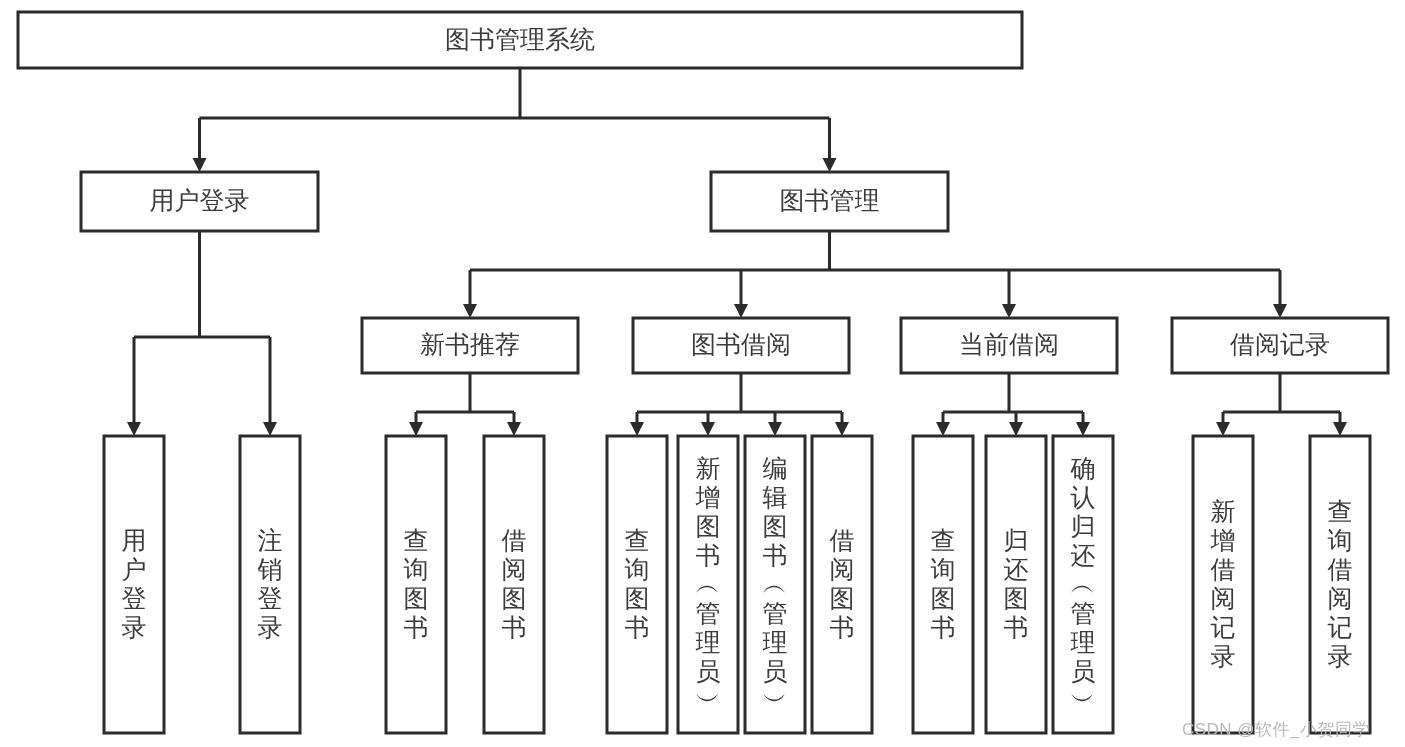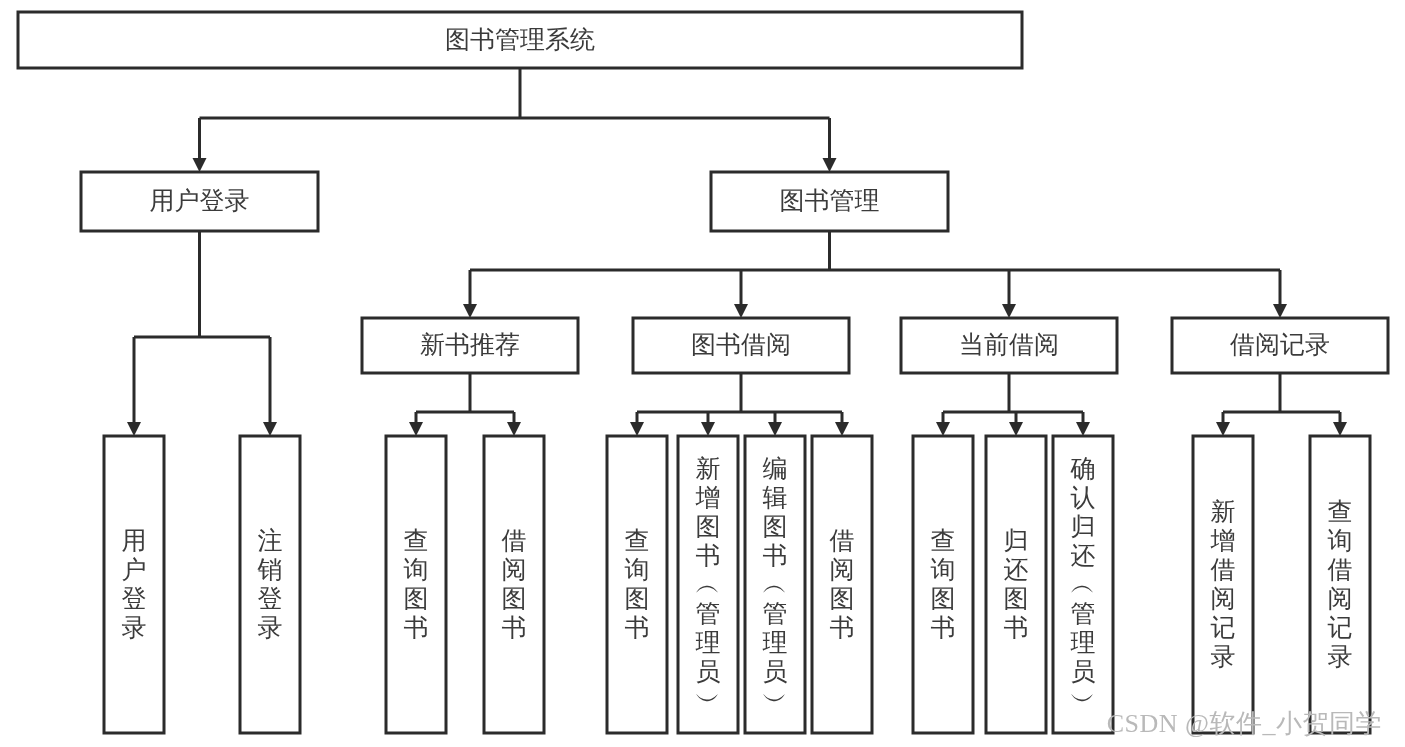--- a/index.html
+++ b/index.html
@@ -42,24 +42,24 @@
     stroke: #2b2b2b;
     stroke-width: 3;
     fill: none;
   }
   .arrow-head {
     fill: #2b2b2b;
     stroke: none;
   }
   .watermark {
     position: absolute;
-    right: 0;
+    right: 12px;
     bottom: 6px;
-    font-family: Liberation Serif, serif;
-    font-size: 26px;
+    font-family: Liberation Sans, sans-serif;
+    font-size: 17px;
     color: #b9b9b9;
     white-space: nowrap;
     letter-spacing: 0.5px;
     pointer-events: none;
   }
 </style>
 </head>
 <body>
 
 <div id="chart-root">

